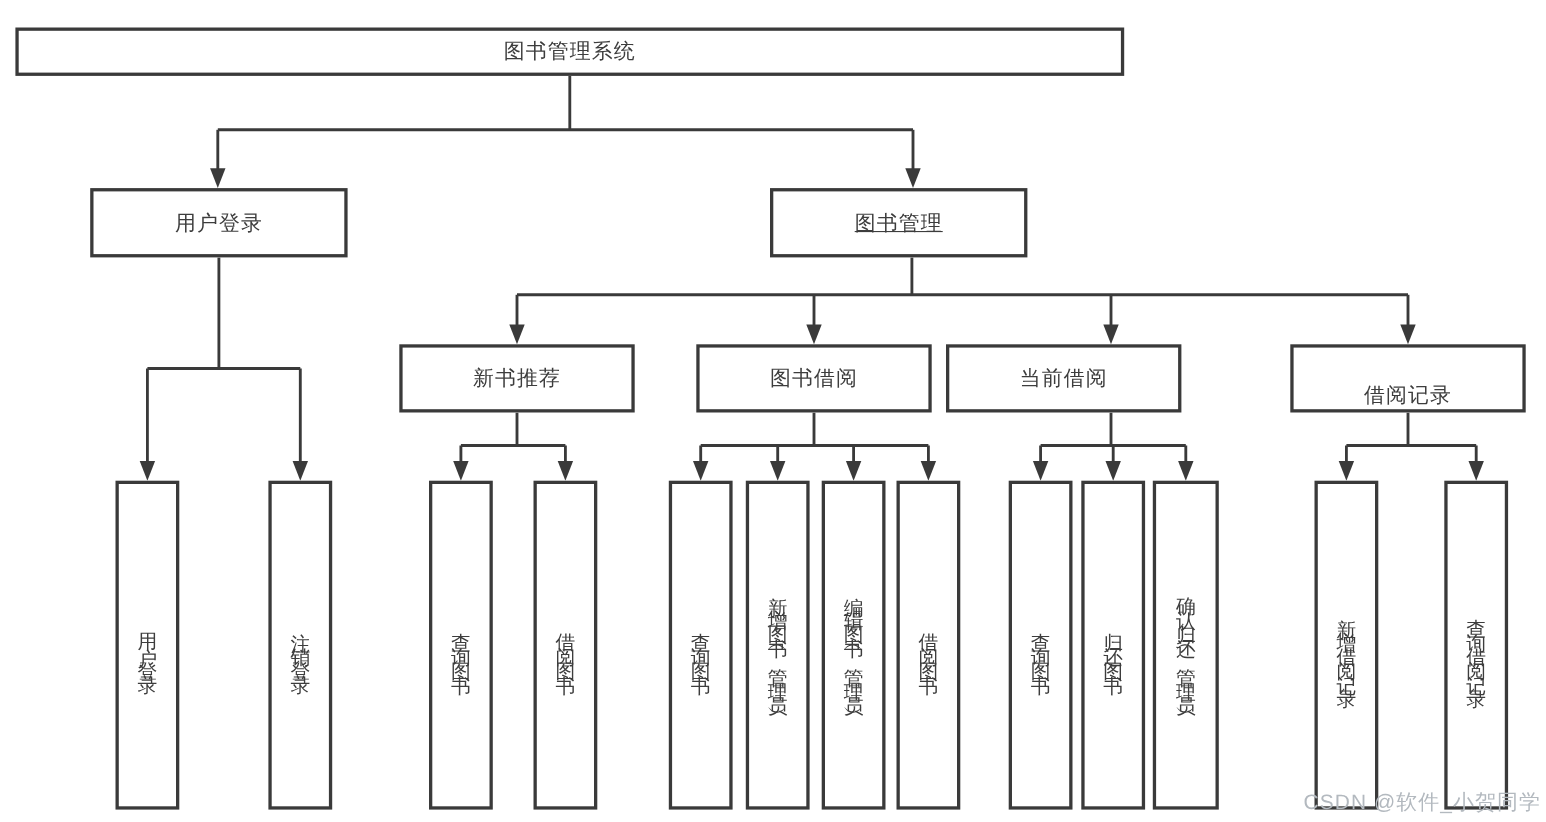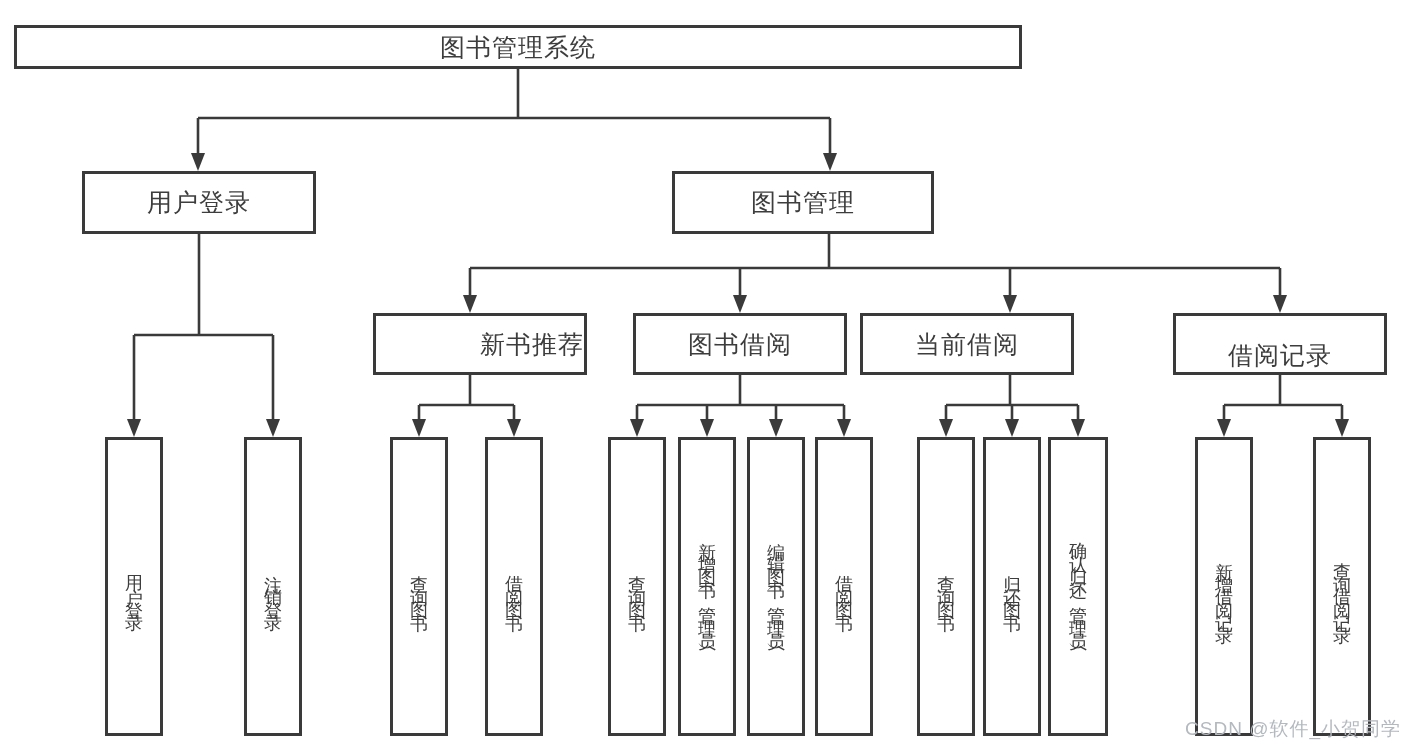--- a/index.html
+++ b/index.html
@@ -35,37 +35,37 @@
     position: absolute;
     box-sizing: border-box;
     background: #ffffff;
     border: 3px solid #3a3a3a;
     display: flex;
     align-items: center;
     justify-content: center;
     color: #3d3d3d;
   }
   .hbox {
-    font-size: 25px;
+    font-size: 19px;
     letter-spacing: 1px;
     white-space: nowrap;
   }
   .vbox span {
     writing-mode: vertical-rl;
     text-orientation: mixed;
     font-size: 18px;
     line-height: 1;
     letter-spacing: 13px;
     color: #3d3d3d;
   }
   .root-box   { left: 14px;  top: 25px;  width: 1008px; height: 44px; }
   .l2-a       { left: 82px;  top: 171px; width: 234px;  height: 63px; }
-  .l2-b       { left: 672px; top: 171px; width: 262px;  height: 63px; }
+  .l2-b       { left: 700px; top: 171px; width: 234px;  height: 63px; text-decoration: underline; }
   .l3         { top: 313px; width: 214px; height: 62px; }
-  .l3-0 { left: 373px; justify-content: flex-end; }
+  .l3-0 { left: 363px; }
   .l3-1 { left: 633px; }
   .l3-2 { left: 860px; }
   .l3-3 { left: 1173px; align-items: flex-end; }
   .leaf { top: 437px; height: 299px; width: 58px; }
   .leaf-0  { left: 105px; }
   .leaf-1  { left: 244px; }
   .leaf-2  { left: 390px; }
   .leaf-3  { left: 485px; }
   .leaf-4  { left: 608px; }
   .leaf-5  { left: 678px; }

